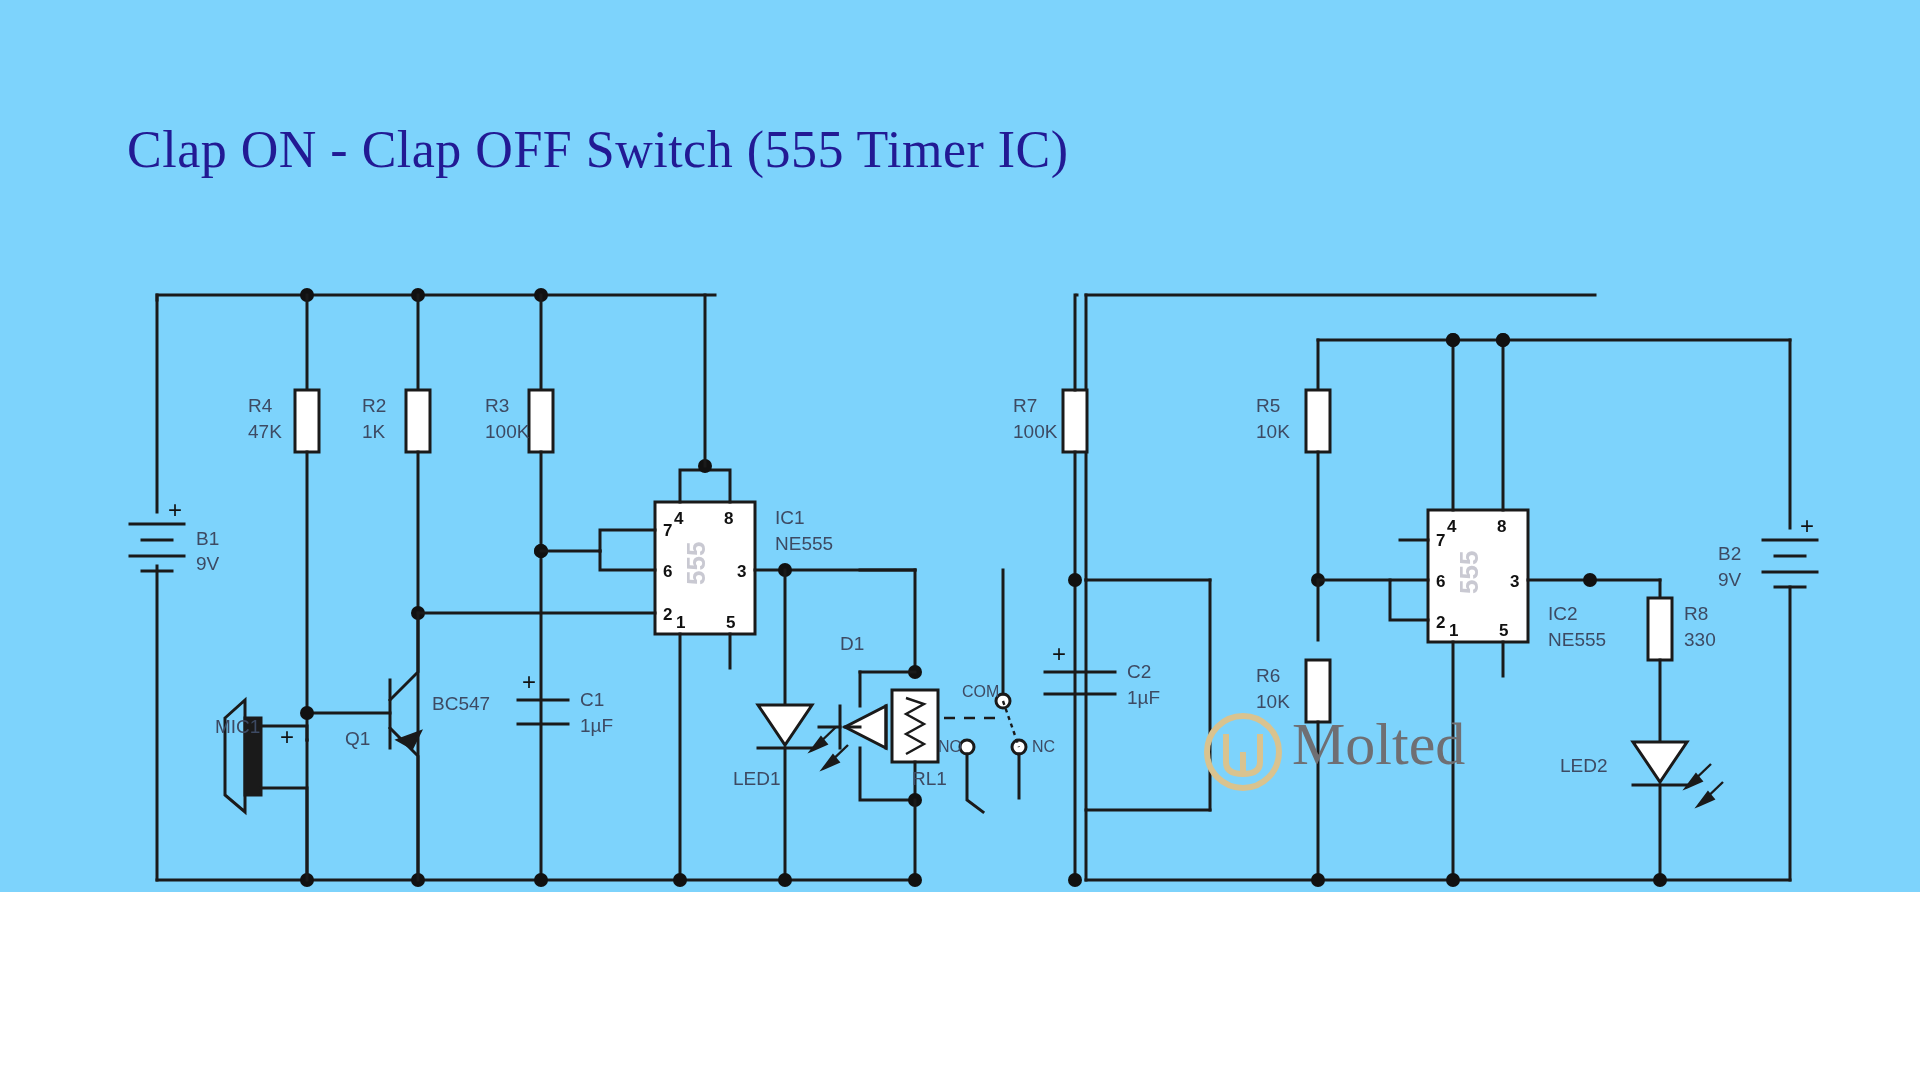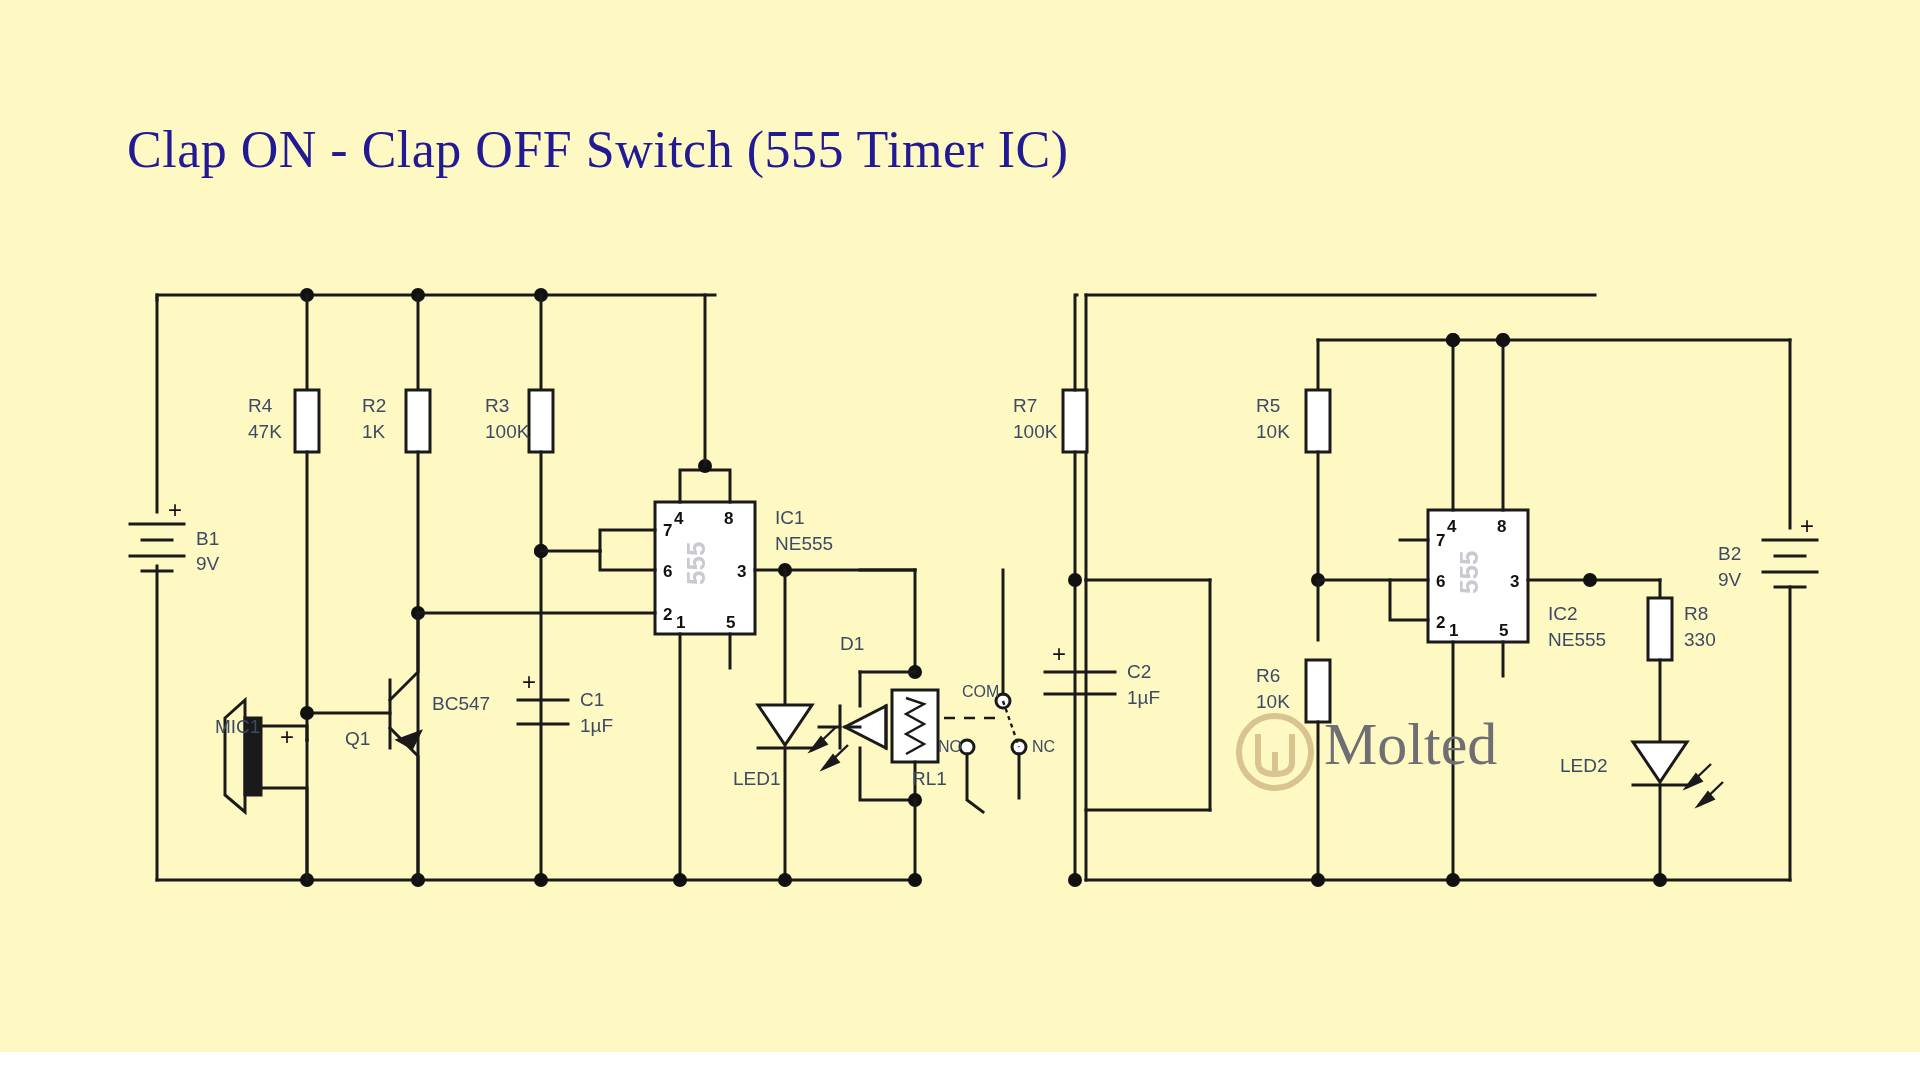--- a/index.html
+++ b/index.html
@@ -1,36 +1,36 @@
 <!DOCTYPE html>
 <html><head>
 <meta charset="utf-8">
 <style>
   html,body{margin:0;padding:0;background:#ffffff;}
   body{width:1920px;height:1080px;overflow:hidden;
        font-family:"Liberation Sans",sans-serif;}
-  #stage{position:relative;width:1920px;height:1052px;background:#fef9c3;text-align:right;}
+  #stage{position:relative;width:1920px;height:892px;background:#7dd3fc;text-align:right;}
   #title{
     position:absolute;left:127px;top:120px;
     font-family:"Liberation Serif",serif;
     font-size:52px;color:#221a94;letter-spacing:.5px;white-space:nowrap;
   }
   svg#schematic{position:absolute;left:0;top:0;width:1920px;height:1080px;}
   .wire{stroke:#1a1a1a;stroke-width:3;fill:none;stroke-linecap:square;}
   .comp{stroke:#1a1a1a;stroke-width:3;fill:#ffffff;}
   .compf{stroke:#1a1a1a;stroke-width:3;fill:#1a1a1a;}
   .thin{stroke:#1a1a1a;stroke-width:2.4;fill:none;}
   .node{fill:#111111;}
   .lbl{font-family:"Liberation Sans",sans-serif;font-size:19px;fill:#3d4a63;}
   .lbl-s{font-family:"Liberation Sans",sans-serif;font-size:16px;fill:#3d4a63;}
   .pin{font-family:"Liberation Sans",sans-serif;font-size:17px;fill:#111;font-weight:bold;}
   .ic555{font-family:"Liberation Sans",sans-serif;font-size:26px;fill:#c9c9d2;
          font-weight:bold;}
   .plus{font-family:"Liberation Sans",sans-serif;font-size:24px;fill:#111;}
-  #logo{position:absolute;left:1232px;top:712px;width:300px;height:80px;}
+  #logo{position:absolute;left:1200px;top:712px;width:300px;height:80px;}
   #logo .mark{position:absolute;left:0;top:0;}
   #logo .word{position:absolute;left:92px;top:-2px;
       font-family:"Liberation Serif",serif;font-size:60px;color:#6f6f73;}
 </style>
 </head>
 <body>
 
 <div id="stage">
 
   <div id="title">Clap ON - Clap OFF Switch (555 Timer IC)</div>

